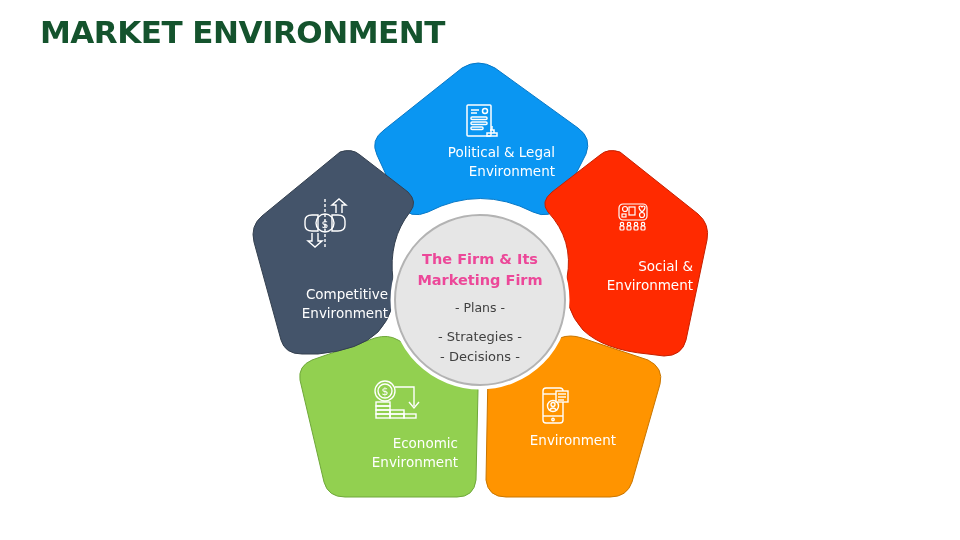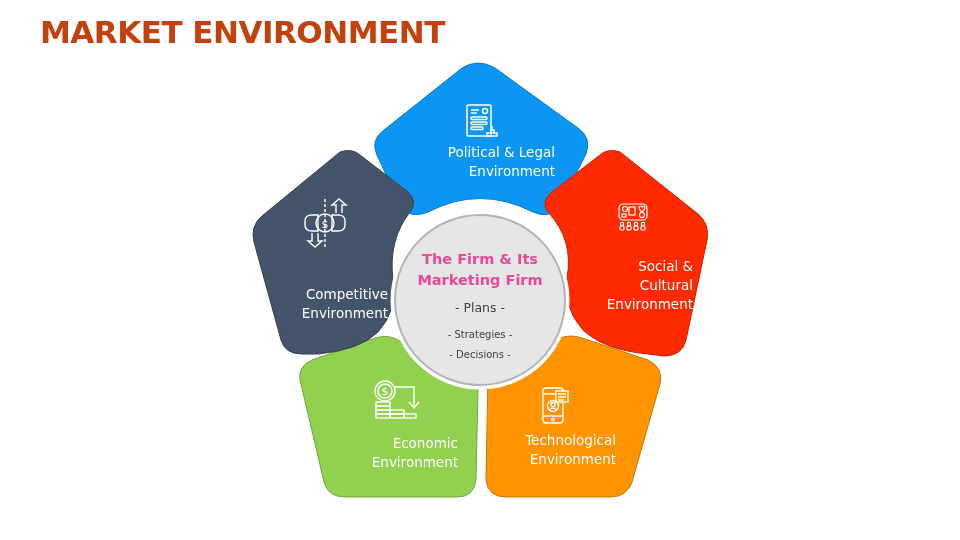--- a/index.html
+++ b/index.html
@@ -1,22 +1,22 @@
 <!DOCTYPE html>
 <html><head>
 <meta charset="utf-8">
 <style>
   html,body{margin:0;padding:0;background:#ffffff;}
   body{width:960px;height:540px;position:relative;overflow:hidden;font-family:"DejaVu Sans","Liberation Sans",sans-serif;}
-  .title{position:absolute;left:40px;top:14px;font-size:31px;font-weight:bold;color:#c2410c;letter-spacing:-0.5px;font-family:"DejaVu Sans",sans-serif;}
+  .title{position:absolute;left:40px;top:14px;font-size:31px;font-weight:bold;color:#14532d;letter-spacing:-0.5px;font-family:"DejaVu Sans",sans-serif;}
   svg.diagram{position:absolute;left:0;top:0;}
   .seg-label{position:absolute;color:#ffffff;font-size:13.5px;text-align:right;line-height:19px;font-family:"DejaVu Sans",sans-serif;}
   .center-title{position:absolute;left:400px;top:249px;width:160px;text-align:center;color:#ec4899;font-size:14.5px;font-weight:bold;line-height:21px;}
   .center-sub{position:absolute;left:400px;top:300px;width:160px;text-align:center;color:#404040;font-size:12.5px;font-weight:normal;}
-  .center-item{position:absolute;left:400px;width:160px;text-align:center;color:#404040;font-size:10px;}
+  .center-item{position:absolute;left:400px;width:160px;text-align:center;color:#404040;font-size:13px;}
 </style>
 </head>
 <body>
 
 <div class="title">MARKET ENVIRONMENT</div>
 
 <svg class="diagram" width="960" height="540" viewBox="0 0 960 540" xmlns="http://www.w3.org/2000/svg">
 
   <path d="M462,68 Q478,58 495,68 L578,128 Q592,138 586,154 L560,205 Q550,220 533,212 Q480,185 428,212 Q410,220 400,205 L377,155 Q370,140 384,130 Z" fill="#0a96f2" stroke="#0878c6" stroke-width="1"></path>
 
@@ -99,26 +99,24 @@
   </g>
 </svg>
 
 <div class="seg-label" style="left:405px;top:143px;width:150px;">
   <div>Political &amp; Legal</div>
   <div>Environment</div>
 </div>
 
 <div class="seg-label" style="left:573px;top:257px;width:120px;">
   <div>Social &amp;</div>
-  <div>Cultural</div>
   <div>Environment</div>
 </div>
 
 <div class="seg-label" style="left:496px;top:431px;width:120px;">
-  <div>Technological</div>
   <div>Environment</div>
 </div>
 
 <div class="seg-label" style="left:338px;top:434px;width:120px;">
   <div>Economic</div>
   <div>Environment</div>
 </div>
 
 <div class="seg-label" style="left:268px;top:251px;width:120px;margin-top:34px;">
   <div>Competitive</div>

